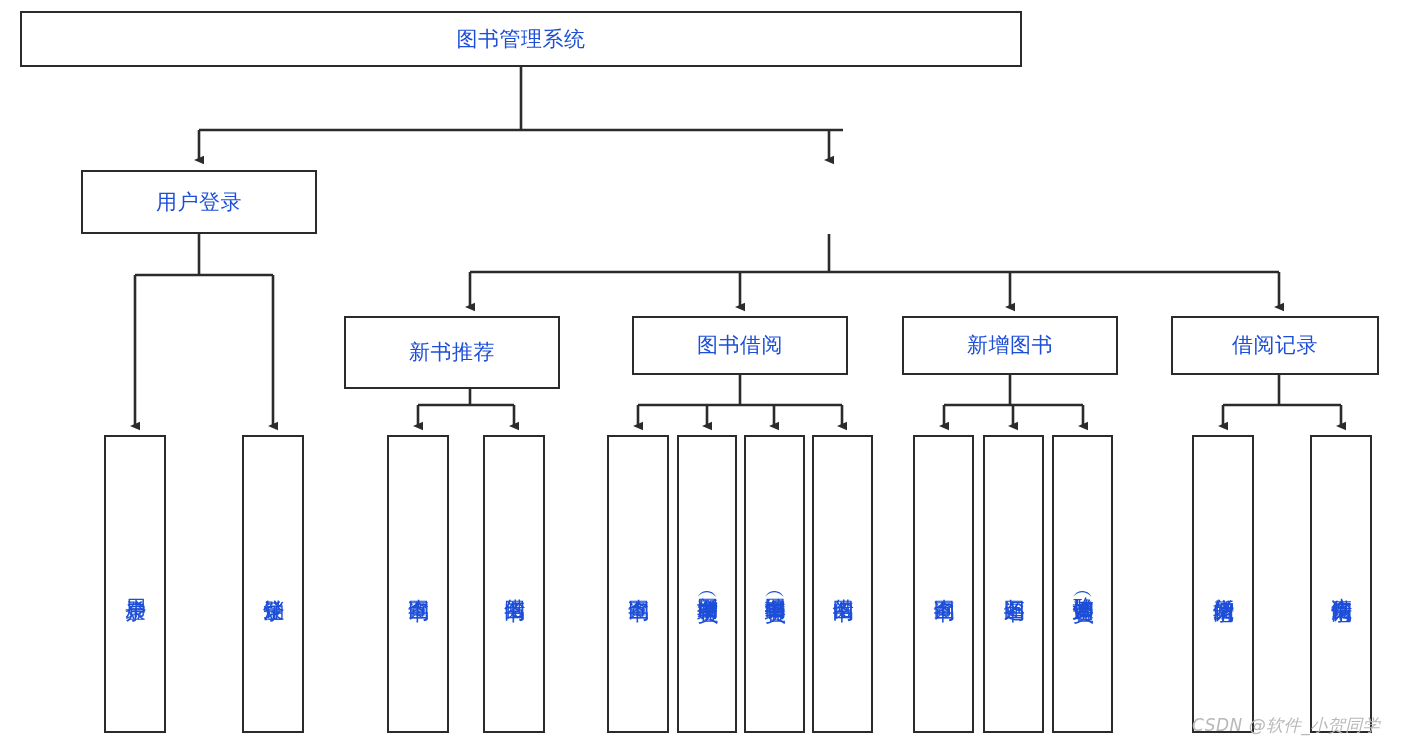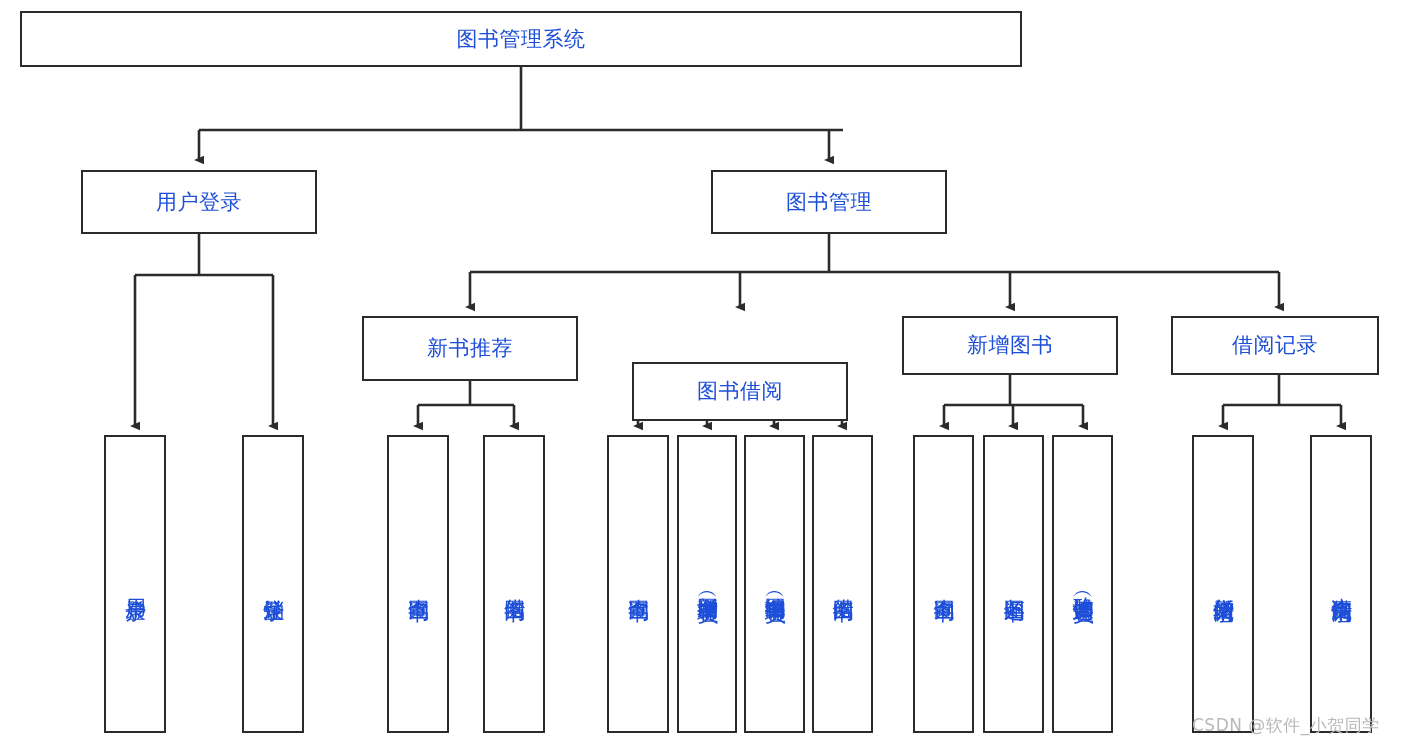--- a/index.html
+++ b/index.html
@@ -57,20 +57,21 @@
     font-size: 21px;
     line-height: 1.12;
     letter-spacing: 1px;
   }
   .watermark {
     position: absolute;
     font-size: 17px;
     color: #b9b9b9;
     white-space: nowrap;
     letter-spacing: 0.5px;
+    font-style: italic;
   }
 </style>
 </head>
 <body>
 
 <div id="canvas">
 
   <svg id="edges" viewBox="0 0 1405 747" xmlns="http://www.w3.org/2000/svg">
     <defs>
       <marker id="arrow" markerWidth="10" markerHeight="10" refX="5.2" refY="5" orient="auto" markerUnits="userSpaceOnUse">
@@ -121,28 +122,25 @@
     </g>
   </svg>
 
   <div class="node horiz" style="left: 20px; top: 11px; width: 1002px; height: 56px;">
     <span class="label">图书管理系统</span>
   </div>
 
   <div class="node horiz" style="left: 81px; top: 170px; width: 236px; height: 64px;">
     <span class="label">用户登录</span>
   </div>
-  <div class="node horiz" style="left: 711px; top: 170px; width: 236px; height: 64px;">
-    <span class="label">图书管理</span>
-  </div>
 
-  <div class="node horiz" style="left: 362px; top: 316px; width: 216px; height: 65px;">
+  <div class="node horiz" style="left: 344px; top: 316px; width: 216px; height: 73px;">
     <span class="label">新书推荐</span>
   </div>
-  <div class="node horiz" style="left: 632px; top: 316px; width: 216px; height: 59px; margin-top: 46px;">
+  <div class="node horiz" style="left: 632px; top: 316px; width: 216px; height: 59px;">
     <span class="label">图书借阅</span>
   </div>
   <div class="node horiz" style="left: 902px; top: 316px; width: 216px; height: 59px;">
     <span class="label">新增图书</span>
   </div>
   <div class="node horiz" style="left: 1171px; top: 316px; width: 208px; height: 59px; justify-content: center;">
     <span class="label">借阅记录</span>
   </div>
 
   <div class="node vert" style="left: 104px; top: 435px; width: 62px; height: 298px;">

